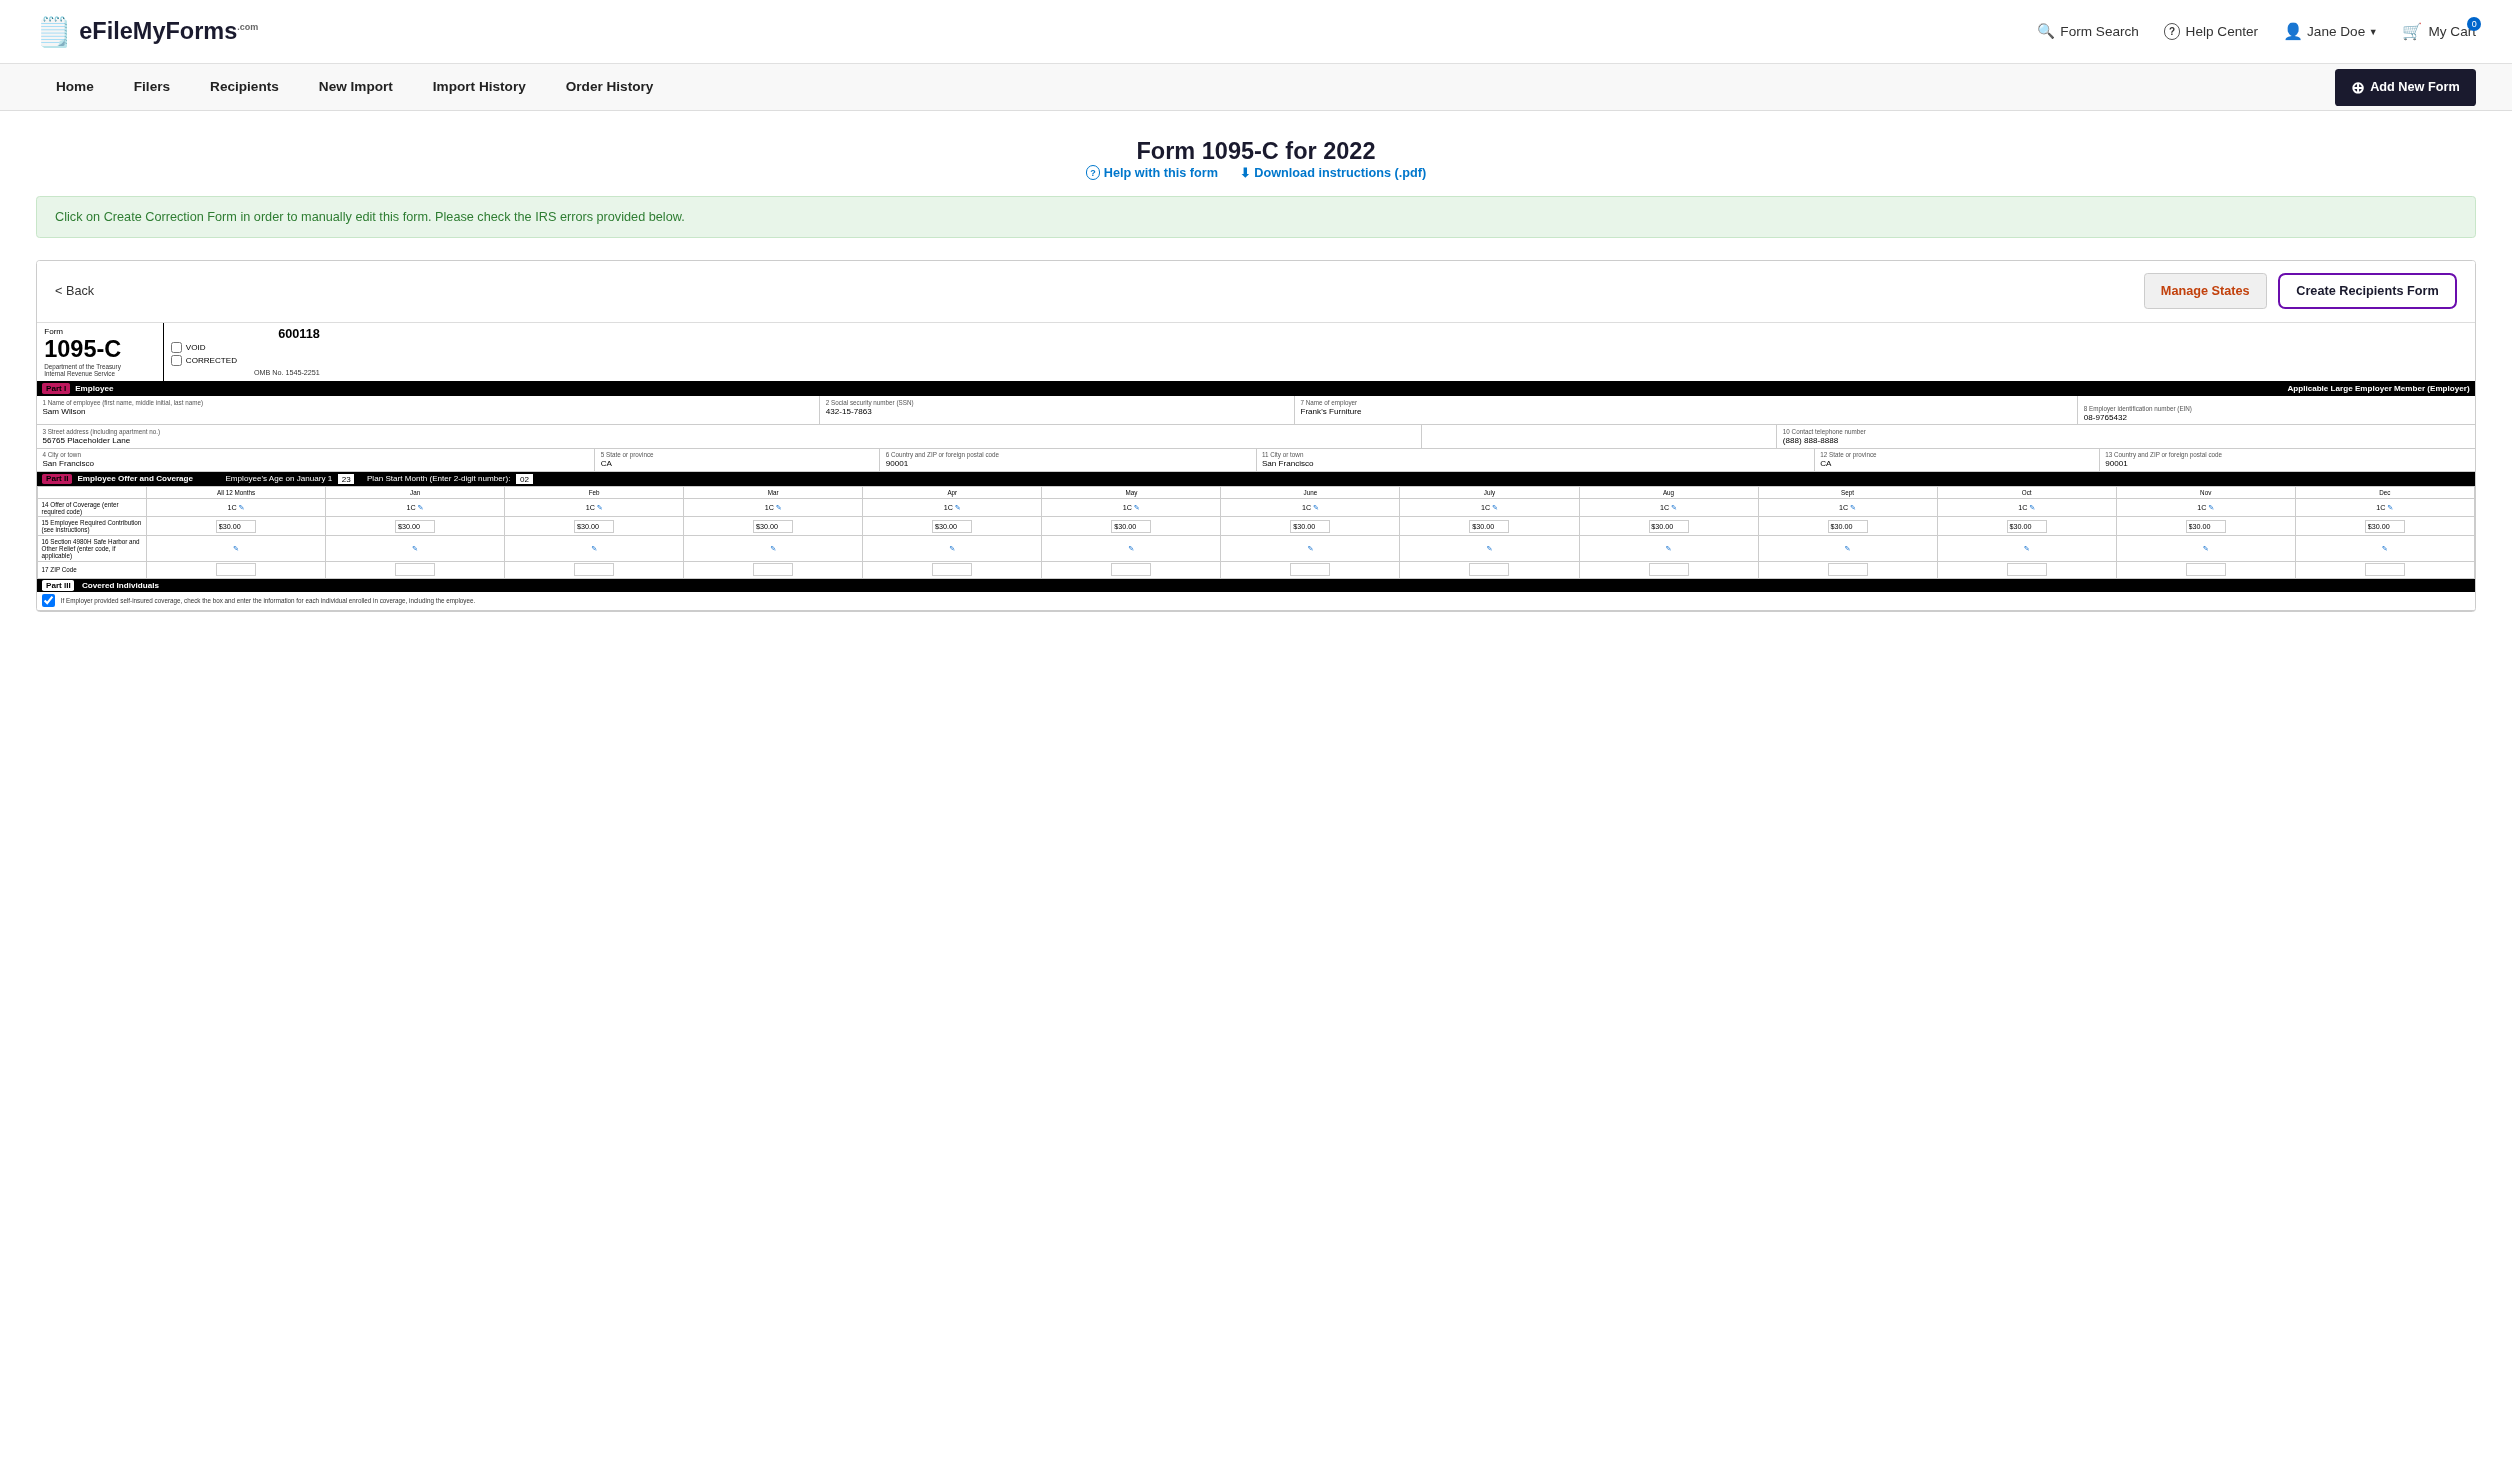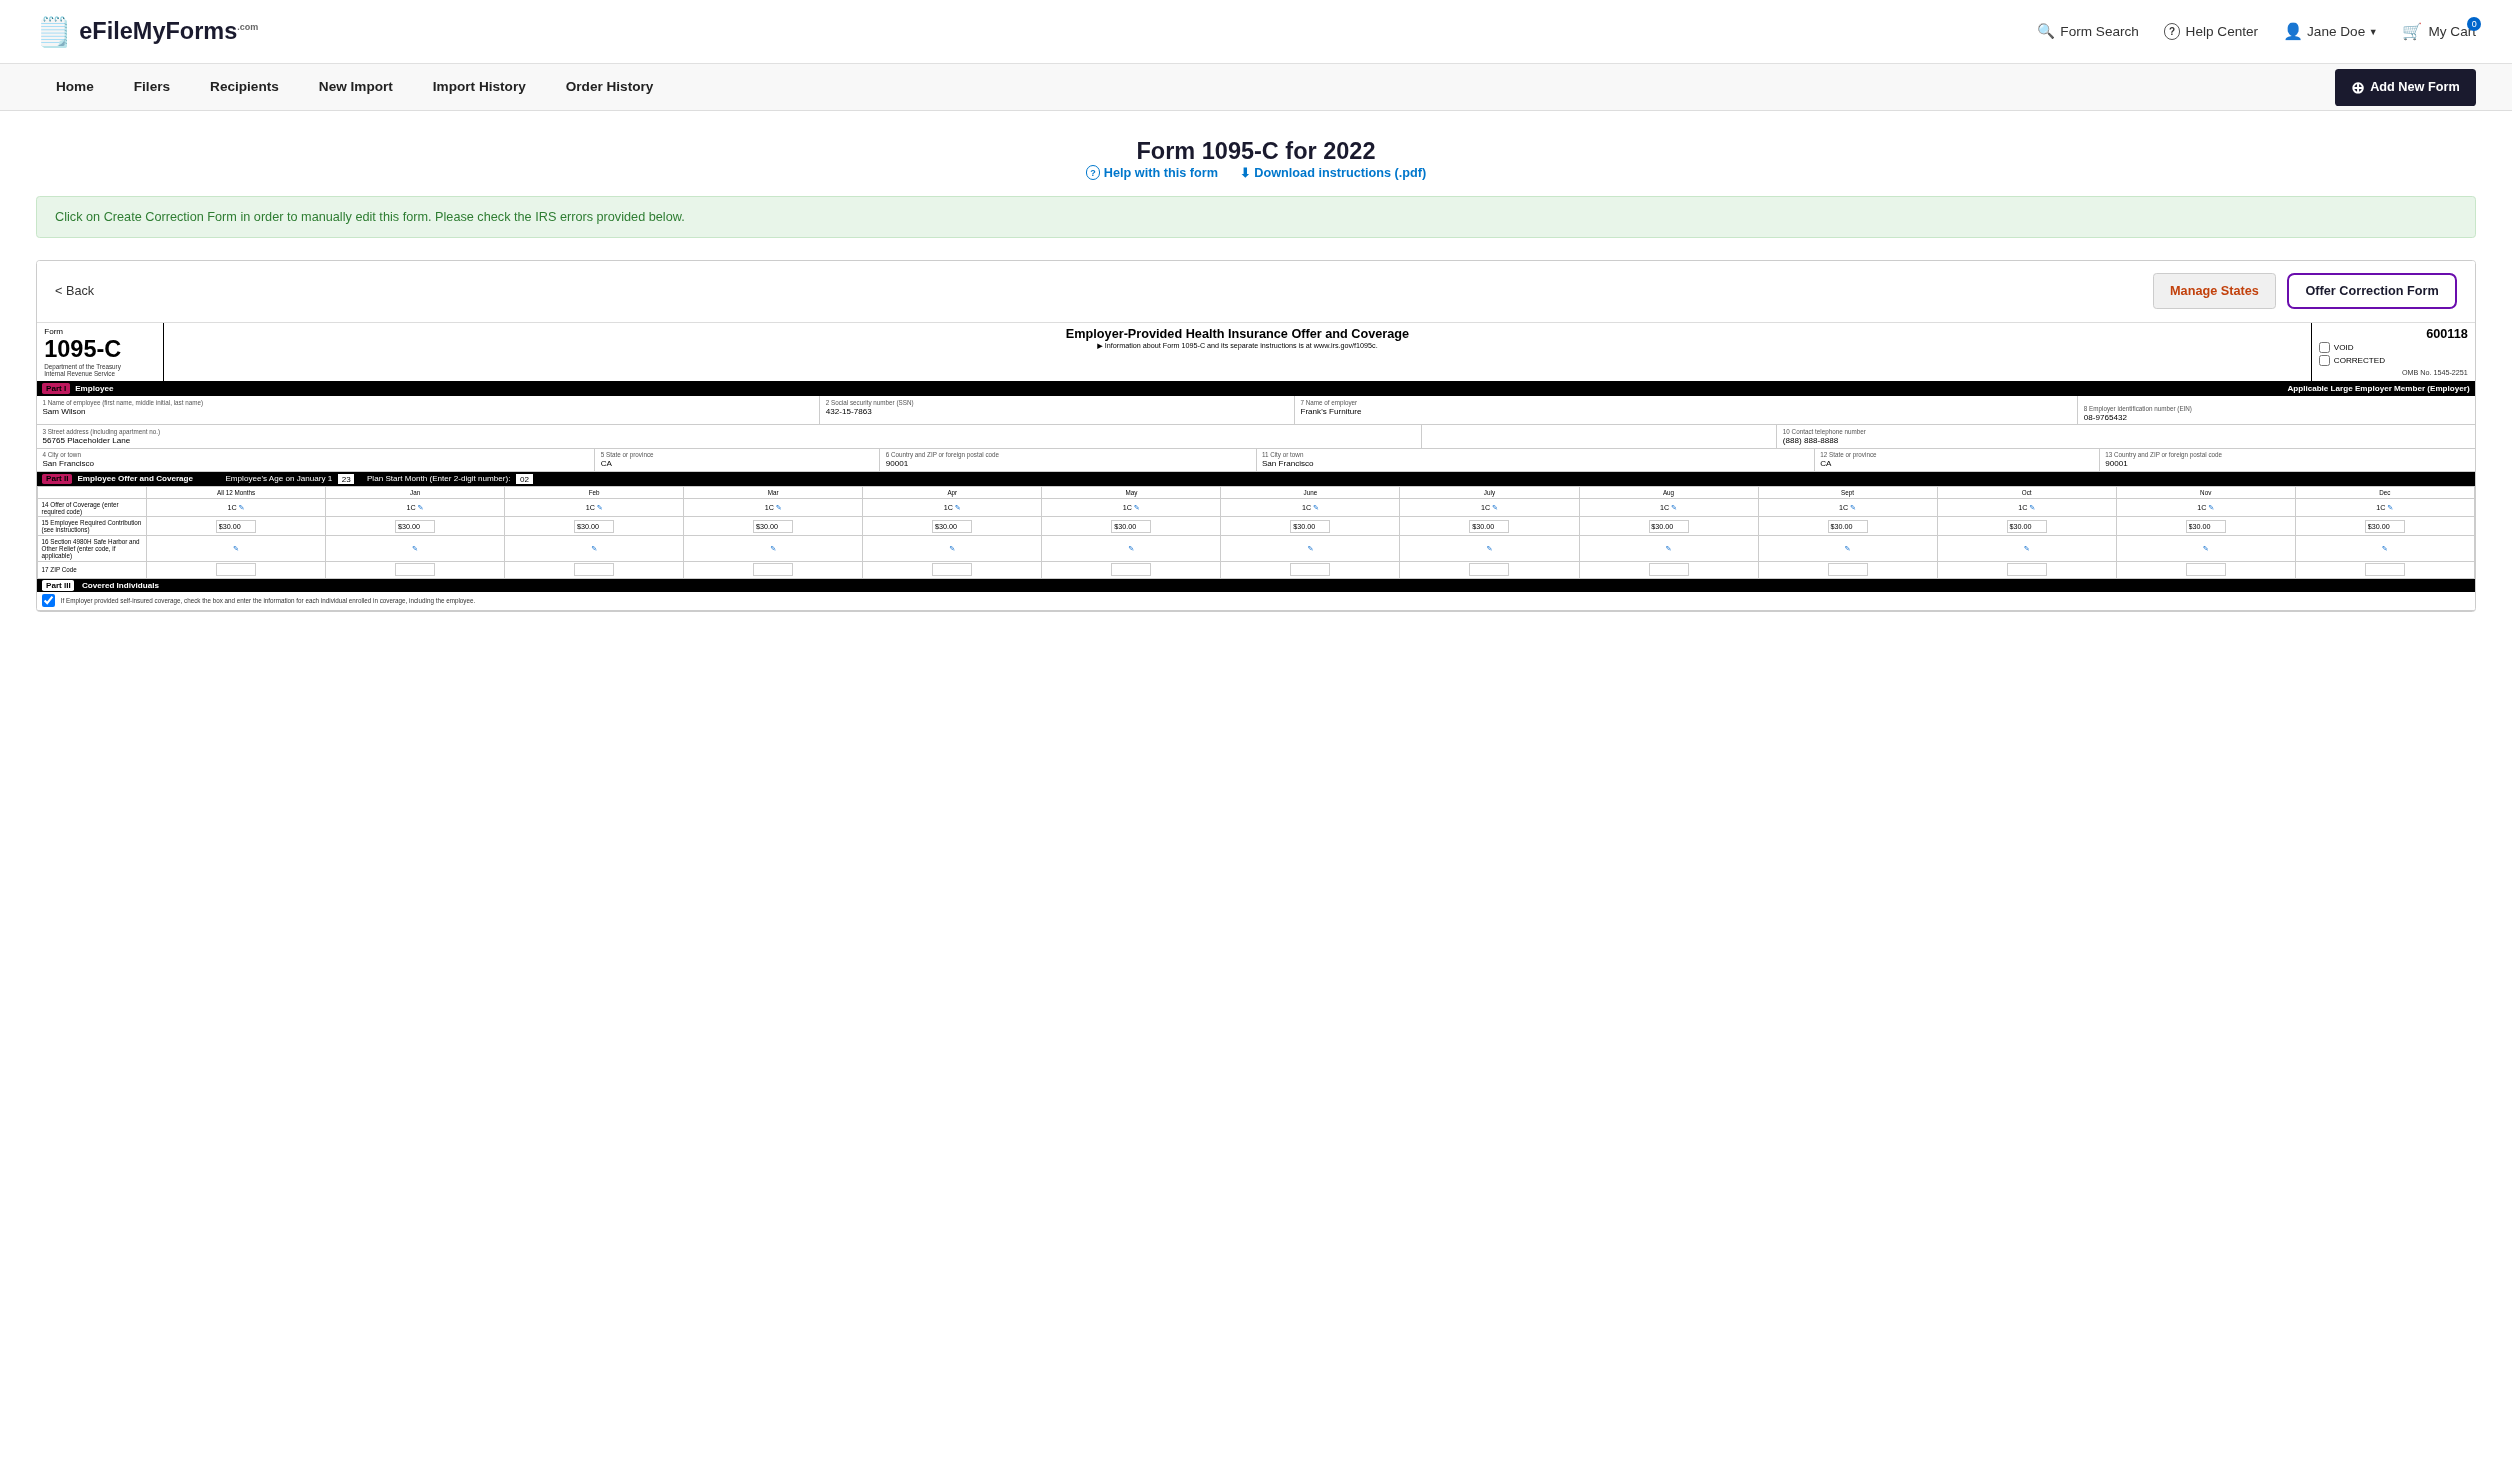--- a/index.html
+++ b/index.html
@@ -145,37 +145,33 @@
   <div class="info-banner">
     <span>Click on Create Correction Form in order to manually edit this form. Please check the IRS errors provided below.</span>
   </div>
 
   <div class="form-card">
 
     <div class="form-card-header">
       <span class="back-link">&lt; Back</span>
       <div class="form-card-actions">
         <button class="btn-manage-states">Manage States</button>
-        <button class="btn-create-correction">Offer Correction Form</button>
+        <button class="btn-create-correction">Create Recipients Form</button>
       </div>
     </div>
 
     <div class="form-scroll">
       <div class="irs-form">
 
         <div class="form-header-row">
           <div class="form-num-block">
             <div style="font-size:8.1px;">Form</div>
             <div class="form-num-big">1095-C</div>
             <div class="form-num-sub">Department of the Treasury</div>
             <div class="form-num-sub">Internal Revenue Service</div>
-          </div>
-          <div class="form-title-block">
-            <div class="form-title-main">Employer-Provided Health Insurance Offer and Coverage</div>
-            <div class="form-title-sub">▶ Information about Form 1095-C and its separate instructions is at www.irs.gov/f1095c.</div>
           </div>
           <div class="form-void-block">
             <div class="form-serial">600118</div>
             <div class="void-row">
               <input type="checkbox" style="">
               <span>VOID</span>
             </div>
             <div class="corrected-row">
               <input type="checkbox" style="">
               <span>CORRECTED</span>

